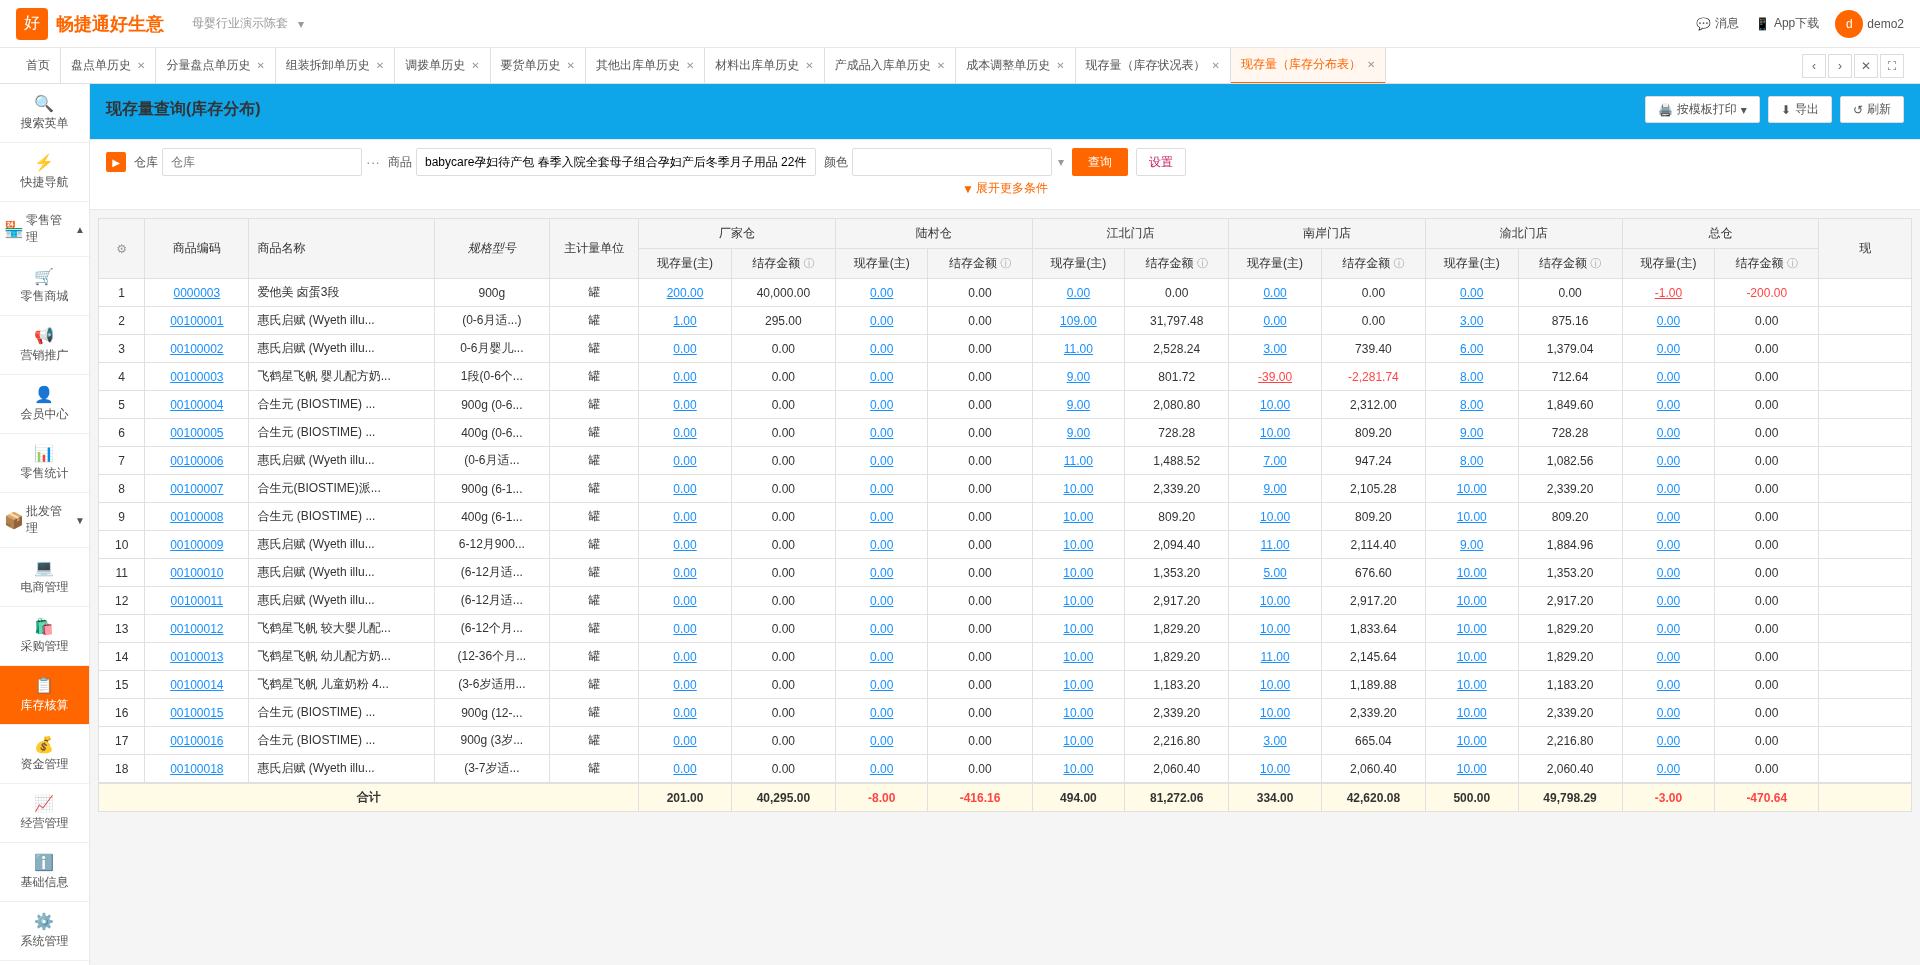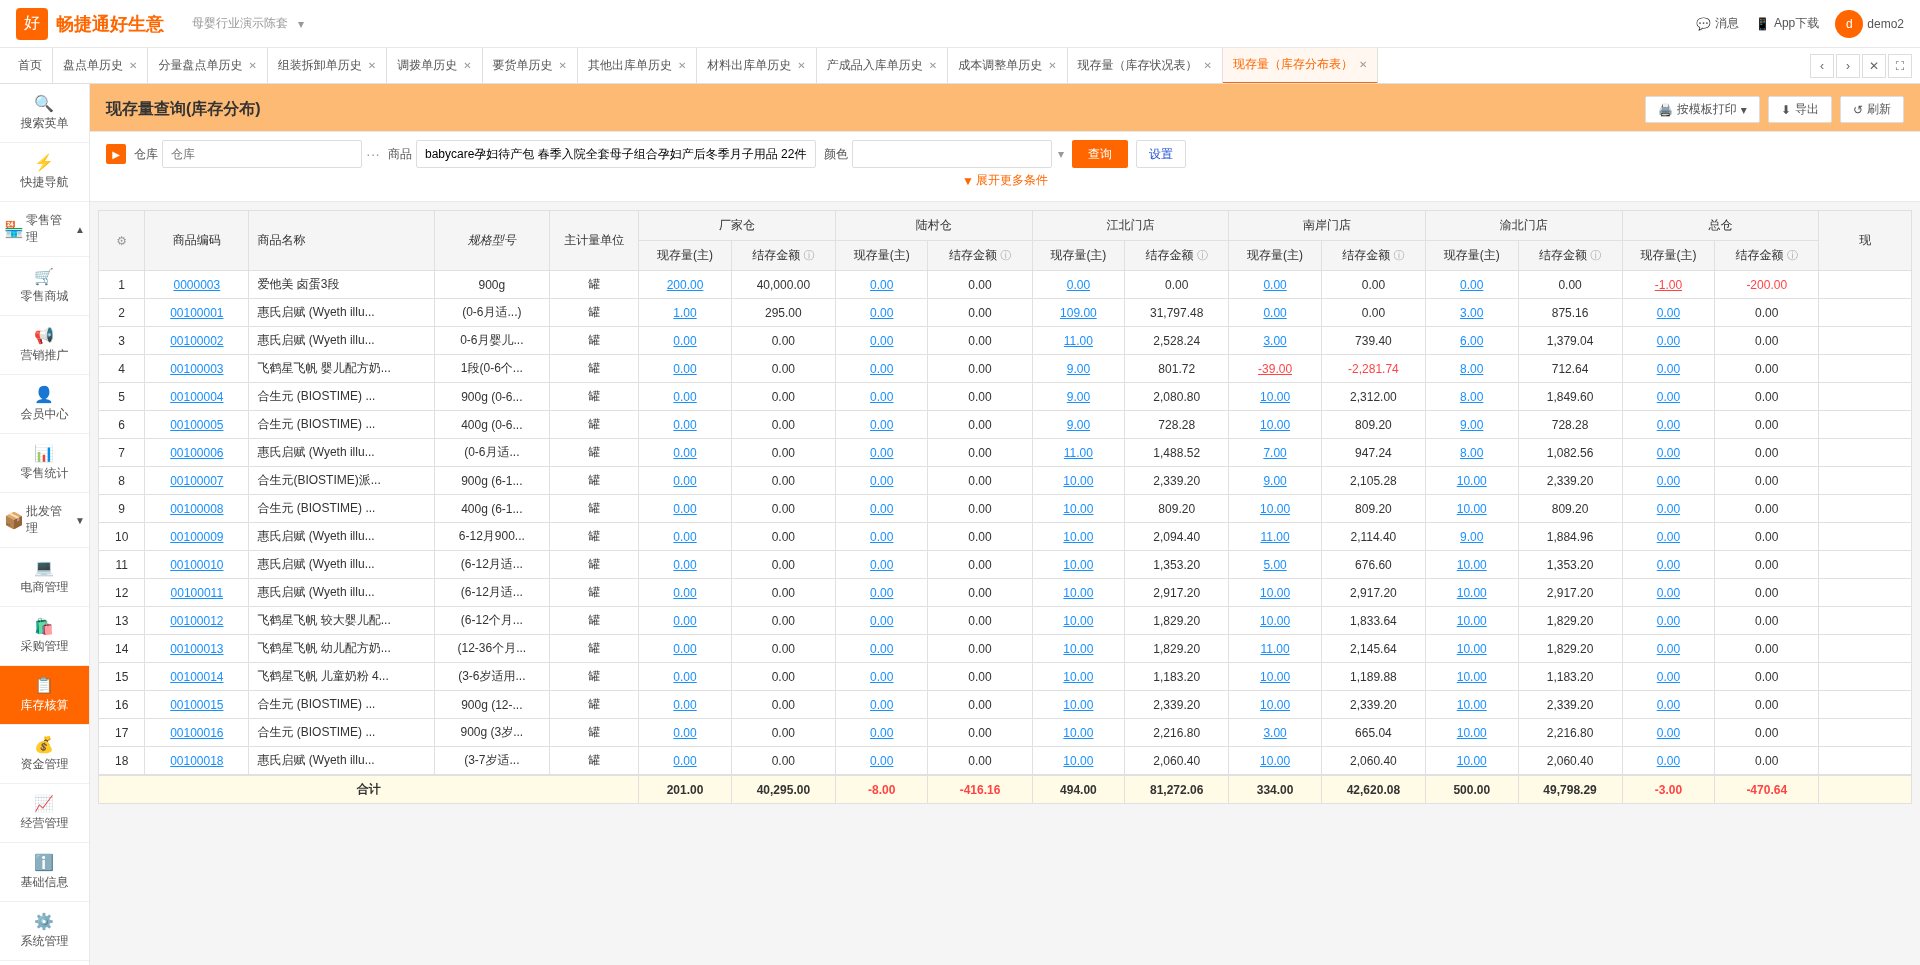--- a/index.html
+++ b/index.html
@@ -7,21 +7,21 @@
     
     
     .topbar { background: #fff; height: 48px; display: flex; align-items: center; padding: 0 16px; border-bottom: 1px solid #e8e8e8; justify-content: space-between; }
     .topbar-left { display: flex; align-items: center; gap: 8px; }
     .logo-icon { width: 32px; height: 32px; background: #ff6600; border-radius: 4px; display: flex; align-items: center; justify-content: center; color: white; font-size: 16px; }
     .topbar-right { display: flex; align-items: center; gap: 16px; color: #555; }
     .topbar-right span { display: flex; align-items: center; gap: 4px; cursor: pointer; }
     .avatar { width: 28px; height: 28px; border-radius: 50%; background: #ff6600; display: flex; align-items: center; justify-content: center; color: white; font-size: 12px; }
     
     
-    .tabbar { background: #fff; border-bottom: 1px solid #e0e0e0; display: flex; align-items: center; padding: 0 8px; height: 36px; overflow: hidden; }
+    .tabbar { background: #fff; border-bottom: 1px solid #e0e0e0; display: flex; align-items: center; padding: 0 16px; height: 36px; overflow: hidden; }
     .tab { display: flex; align-items: center; padding: 0 10px; height: 36px; border-right: 1px solid #e0e0e0; white-space: nowrap; cursor: pointer; font-size: 12px; color: #555; gap: 4px; flex-shrink: 0; }
     .tab.active { background: #fff7f0; color: #ff6600; border-bottom: 2px solid #ff6600; }
     .tab.home { color: #555; }
     .tab .close-x { color: #999; font-size: 10px; cursor: pointer; margin-left: 2px; }
     .tab-nav-btn { width: 24px; height: 24px; border: 1px solid #ddd; background: #fff; cursor: pointer; display: flex; align-items: center; justify-content: center; font-size: 12px; color: #666; }
     
     
     .layout { display: flex; height: calc(965px - 84px); }
     
     
@@ -29,35 +29,35 @@
     .sidebar-item { display: flex; flex-direction: column; align-items: center; padding: 10px 4px; cursor: pointer; color: #555; gap: 2px; font-size: 11px; border-bottom: 1px solid #f0f0f0; }
     .sidebar-item.active { background: #ff6600; color: white; }
     .sidebar-item .si-icon { font-size: 16px; }
     .sidebar-item.expandable { flex-direction: row; justify-content: center; gap: 2px; }
     .sidebar-arrow { font-size: 10px; }
     
     
     .main { flex: 1; overflow: hidden; display: flex; flex-direction: column; }
     
     
-    .page-header { background: #fdba74; padding: 12px 16px 8px; border-bottom: 1px solid #e8e8e8; display: flex; justify-content: space-between; align-items: center; }
+    .page-header { background: #0ea5e9; padding: 12px 16px 16px; border-bottom: 1px solid #e8e8e8; display: flex; justify-content: space-between; align-items: center; }
     .page-title { font-size: 16px; font-weight: bold; color: #333; }
     .page-actions { display: flex; gap: 8px; align-items: center; }
     .btn-action { padding: 4px 12px; border: 1px solid #ddd; background: #fff; cursor: pointer; border-radius: 2px; color: #555; font-size: 12px; display: flex; align-items: center; gap: 4px; }
     
     
     .search-area { background: #fff; padding: 8px 16px; border-bottom: 1px solid #e8e8e8; }
     .search-row { display: flex; align-items: center; gap: 8px; flex-wrap: wrap; }
     .search-field { display: flex; align-items: center; gap: 4px; }
     .search-label { color: #555; white-space: nowrap; font-size: 12px; }
     .search-input { border: 1px solid #ddd; padding: 4px 8px; border-radius: 2px; font-size: 12px; height: 28px; }
     .search-input-wide { width: 400px; }
     .search-input-medium { width: 200px; }
     .btn-orange { background: #ff6600; color: white; border: none; padding: 4px 16px; border-radius: 2px; cursor: pointer; font-size: 12px; height: 28px; }
-    .btn-white { background: #fff; color: #1d4ed8; border: 1px solid #ddd; padding: 4px 12px; border-radius: 2px; cursor: pointer; font-size: 12px; height: 28px; }
+    .btn-white { background: #fff; color: #be185d; border: 1px solid #ddd; padding: 4px 12px; border-radius: 2px; cursor: pointer; font-size: 12px; height: 28px; }
     .expand-row { display: flex; justify-content: center; padding: 4px 0; }
     .expand-btn { color: #ff6600; cursor: pointer; font-size: 12px; display: flex; align-items: center; gap: 2px; background: none; border: none; }
     .triangle-btn { background: #ff6600; color: white; width: 20px; height: 20px; border: none; cursor: pointer; display: flex; align-items: center; justify-content: center; font-size: 10px; border-radius: 2px; }
     .dots-btn { background: none; border: none; color: #999; cursor: pointer; font-size: 14px; }
     
     
     .table-area { flex: 1; overflow: auto; padding: 8px; }
     .data-table { width: 100%; border-collapse: collapse; background: #fff; font-size: 12px; }
     .data-table th { background: #f5f5f5; border: 1px solid #e0e0e0; padding: 6px 8px; text-align: center; font-weight: normal; color: #333; white-space: nowrap; }
     .data-table td { border: 1px solid #e0e0e0; padding: 5px 8px; text-align: center; color: #333; white-space: nowrap; }

